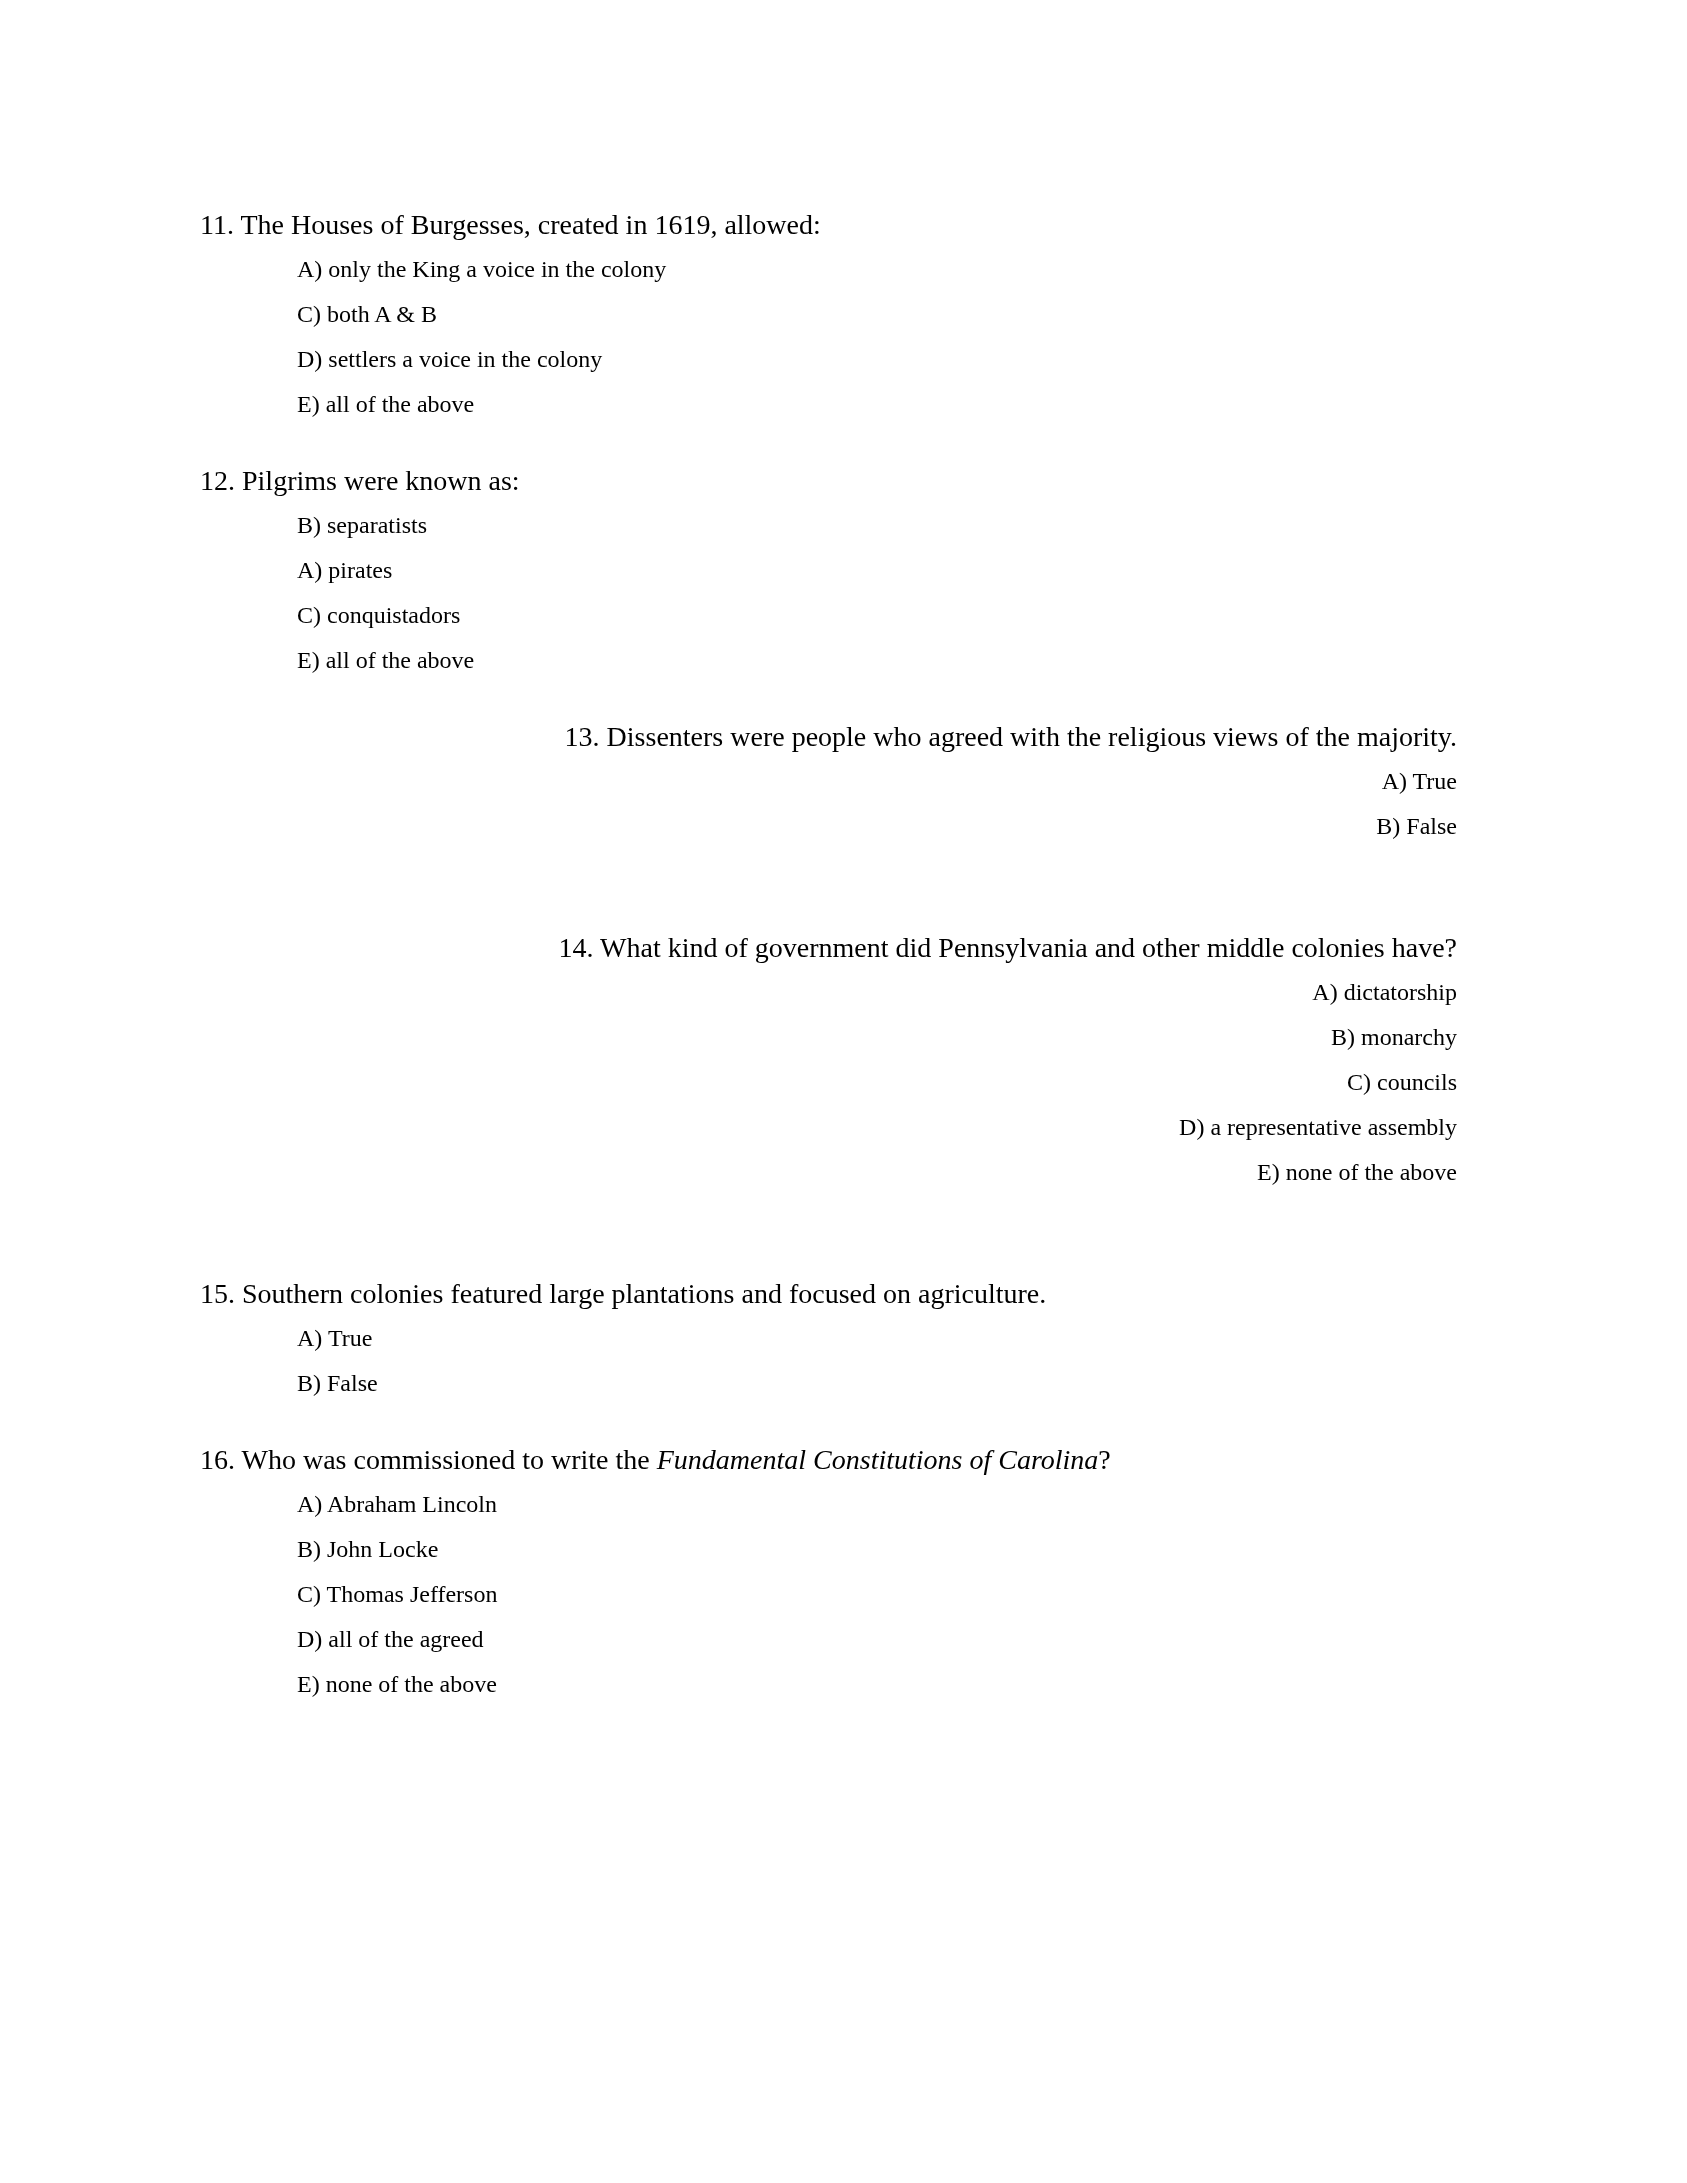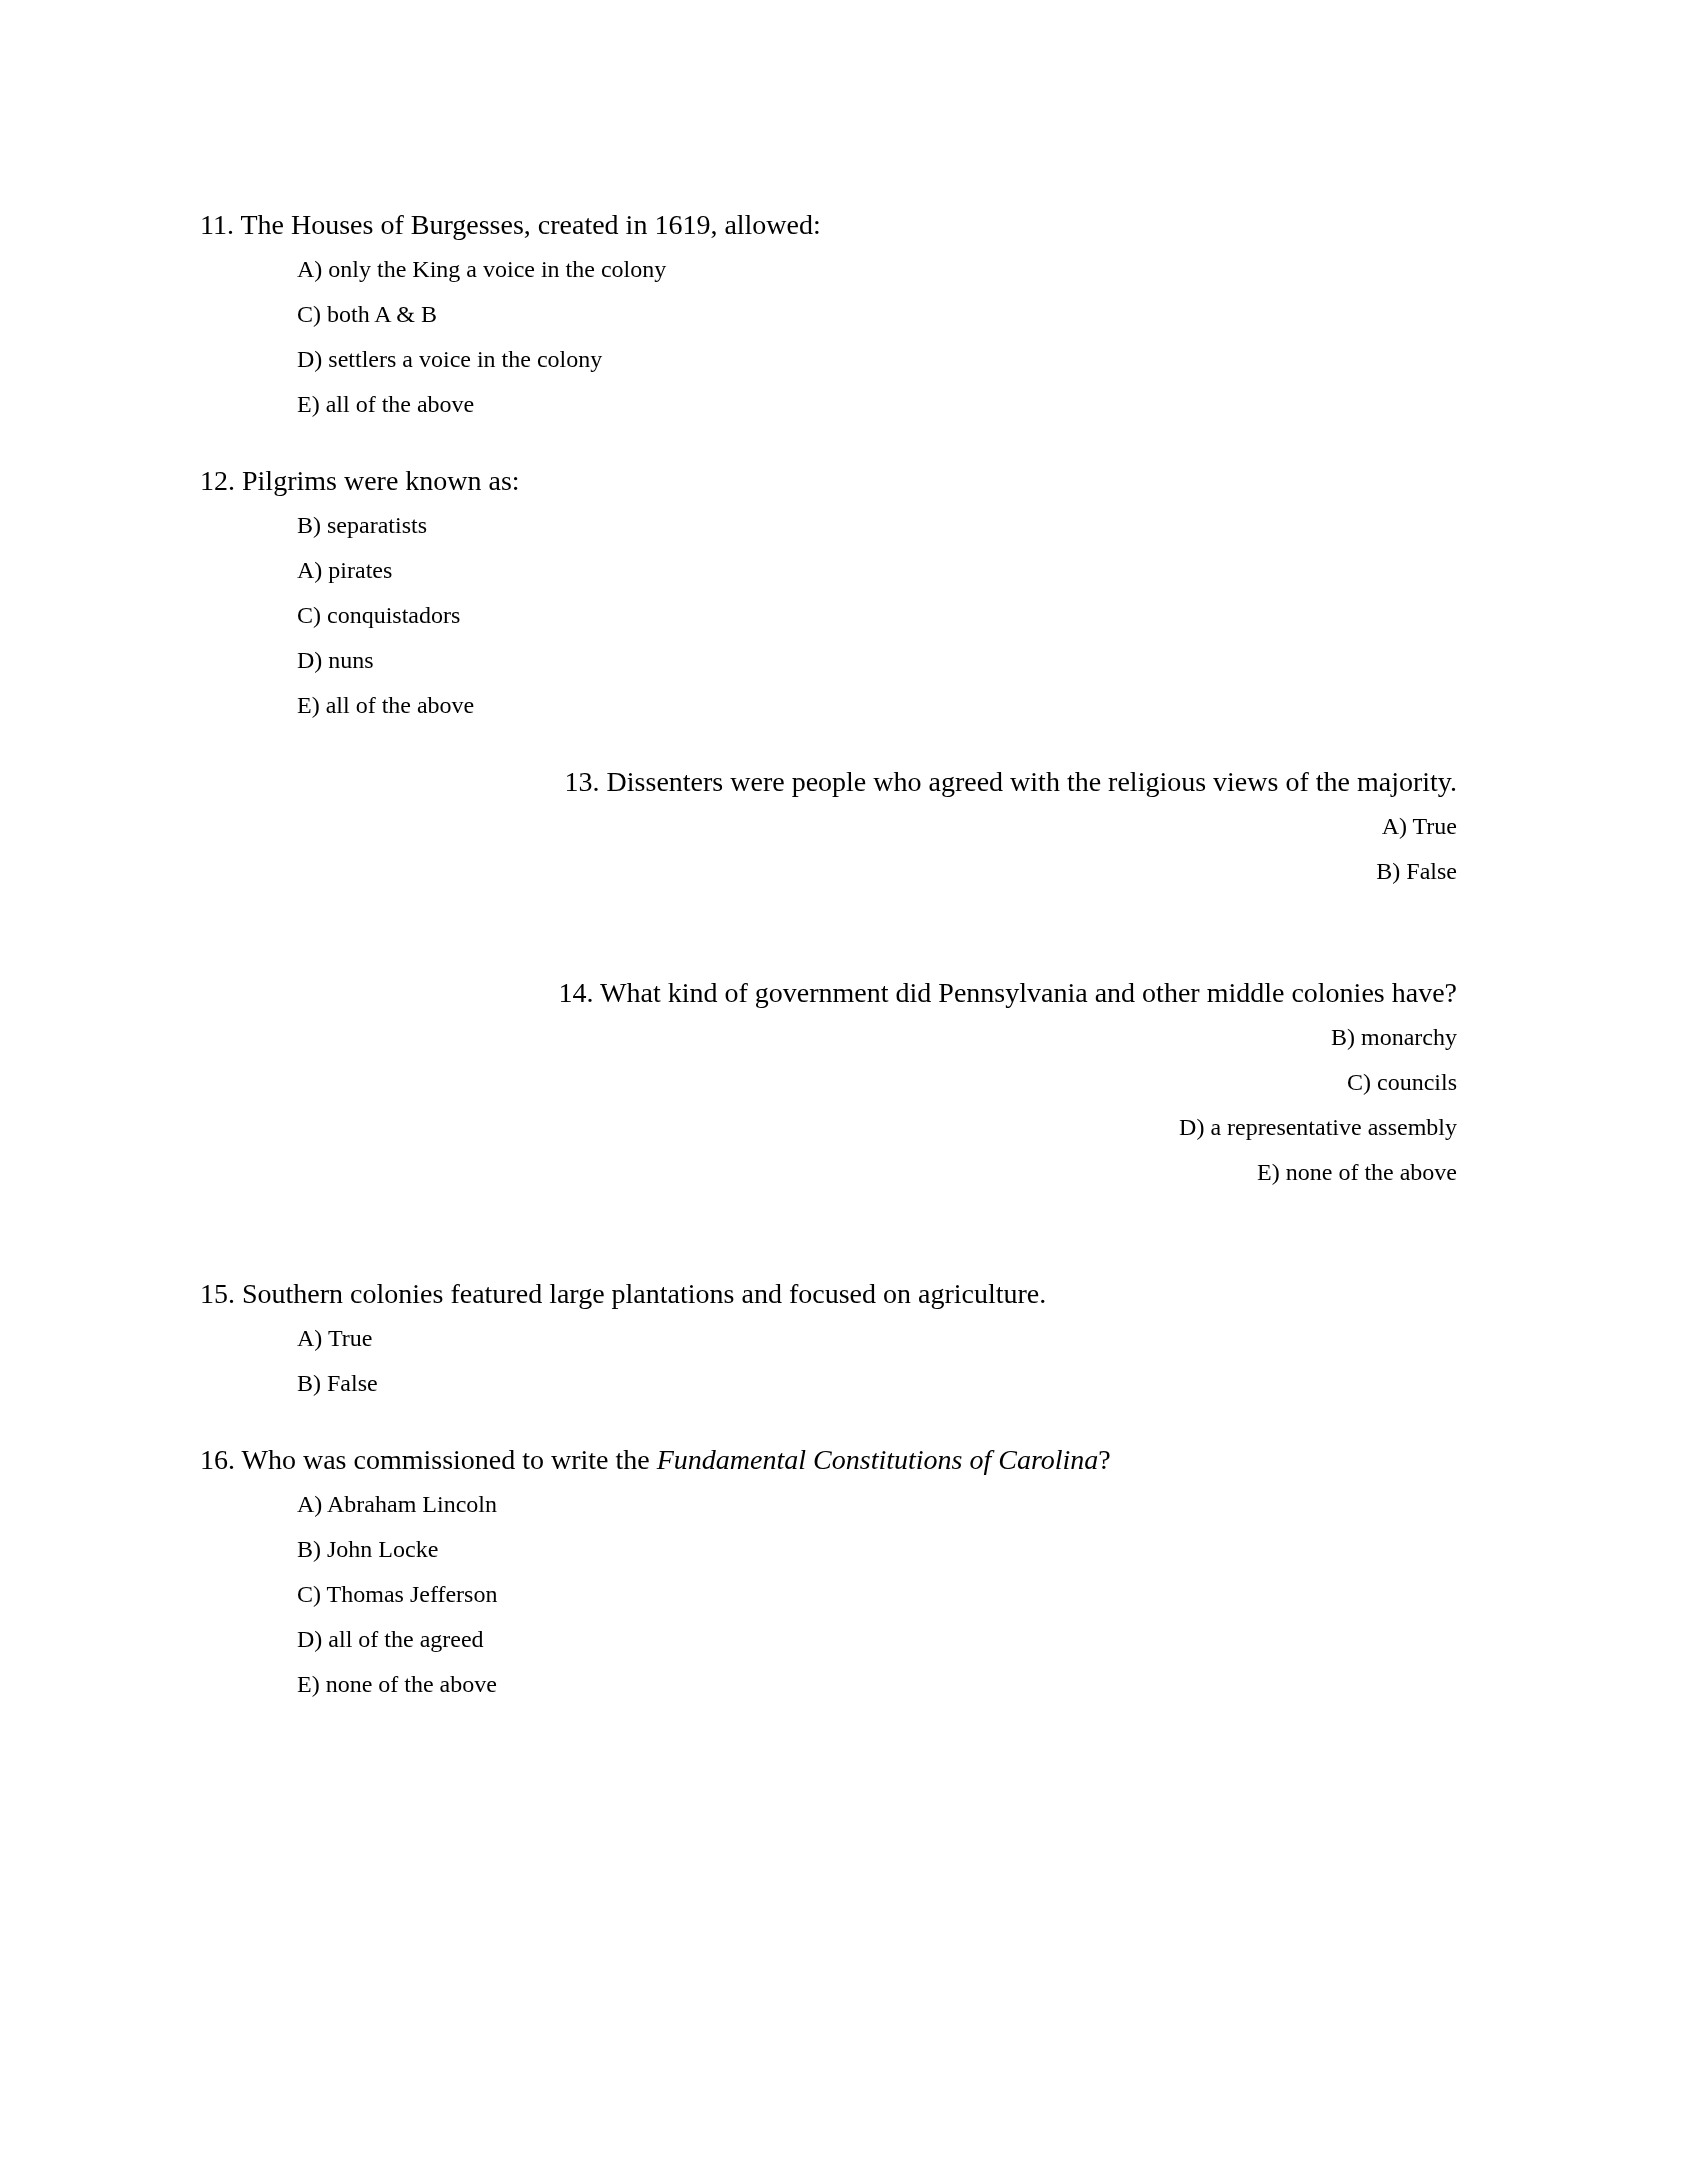--- a/index.html
+++ b/index.html
@@ -80,36 +80,36 @@
         <li class="option">E) all of the above</li>
       </ul>
     </div>
 
     <div class="qblock">
       <p class="qtext">12. Pilgrims were known as:</p>
       <ul class="options">
         <li class="option">B) separatists</li>
         <li class="option">A) pirates</li>
         <li class="option">C) conquistadors</li>
-        <li class="option">D) nuns</li>
         <li class="option">E) all of the above</li>
       </ul>
     </div>
 
     <div class="qblock extra-gap">
       <p class="qtext">13. Dissenters were people who agreed with the religious views of the majority.</p>
       <ul class="options">
         <li class="option">A) True</li>
         <li class="option">B) False</li>
       </ul>
     </div>
 
     <div class="qblock extra-gap">
       <p class="qtext">14. What kind of government did Pennsylvania and other middle colonies have?</p>
       <ul class="options">
+        <li class="option">A) dictatorship</li>
         <li class="option">B) monarchy</li>
         <li class="option">C) councils</li>
         <li class="option">D) a representative assembly</li>
         <li class="option">E) none of the above</li>
       </ul>
     </div>
 
     <div class="qblock">
       <p class="qtext">15. Southern colonies featured large plantations and focused on agriculture.</p>
       <ul class="options">

